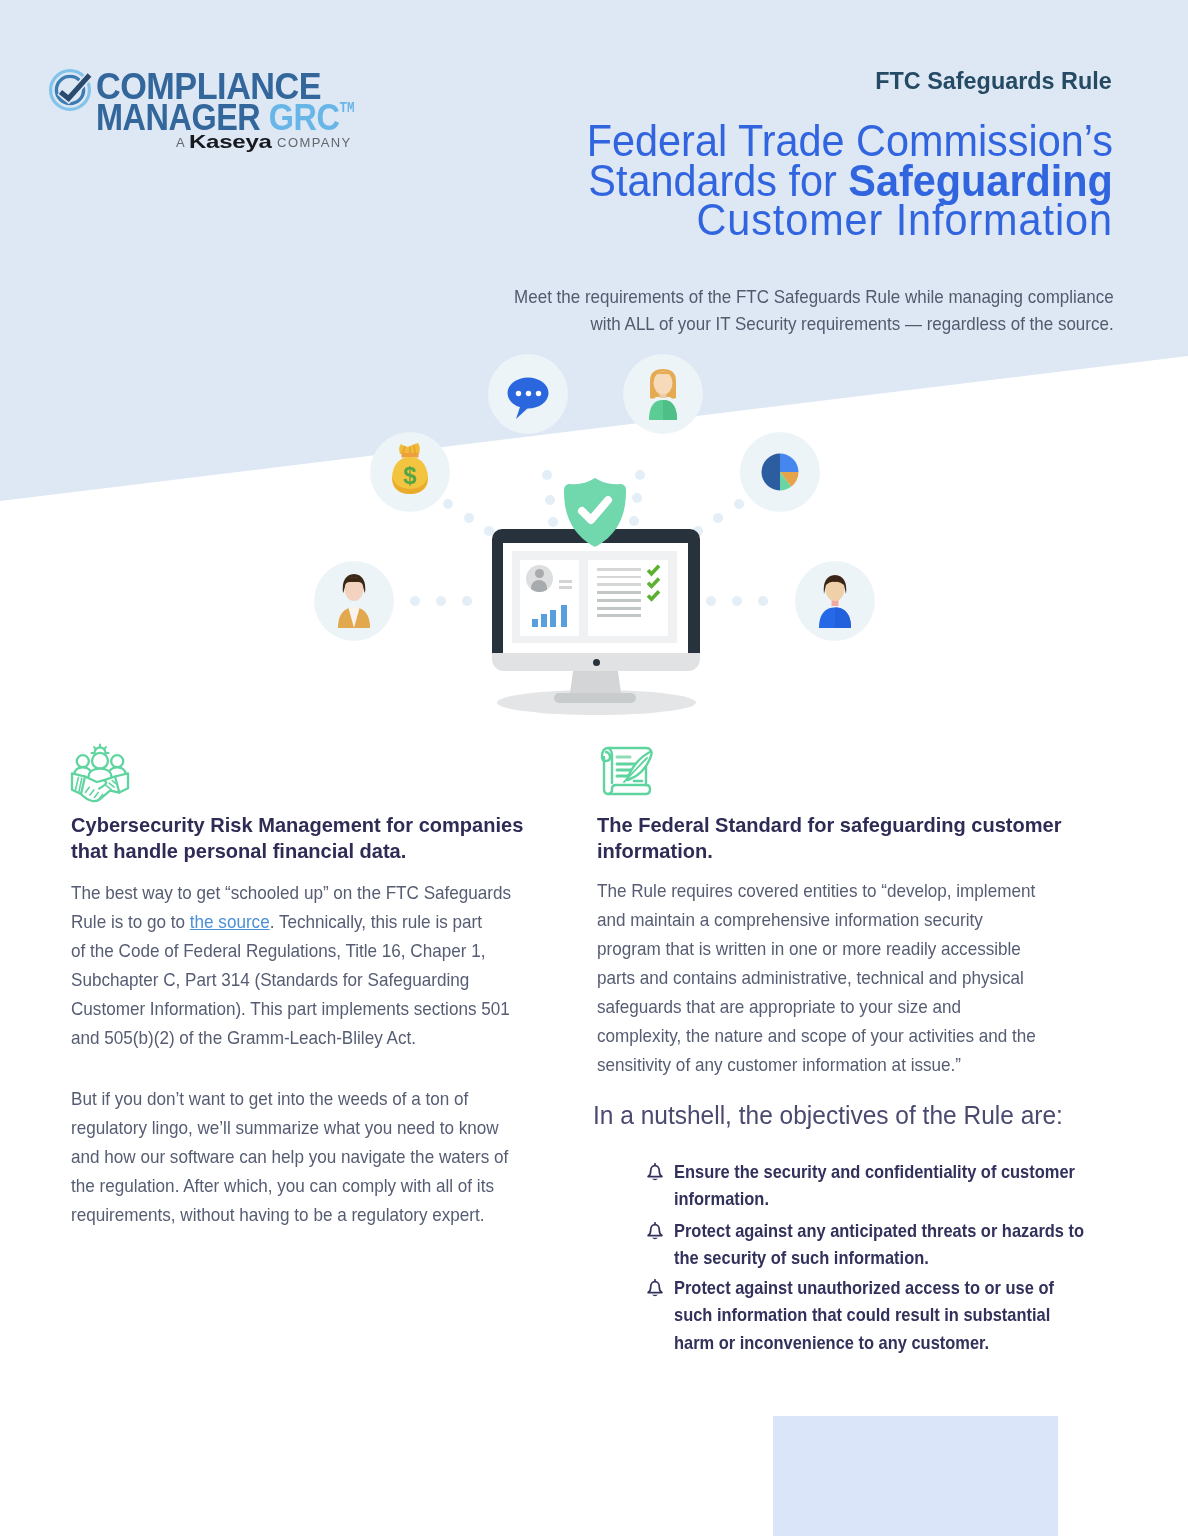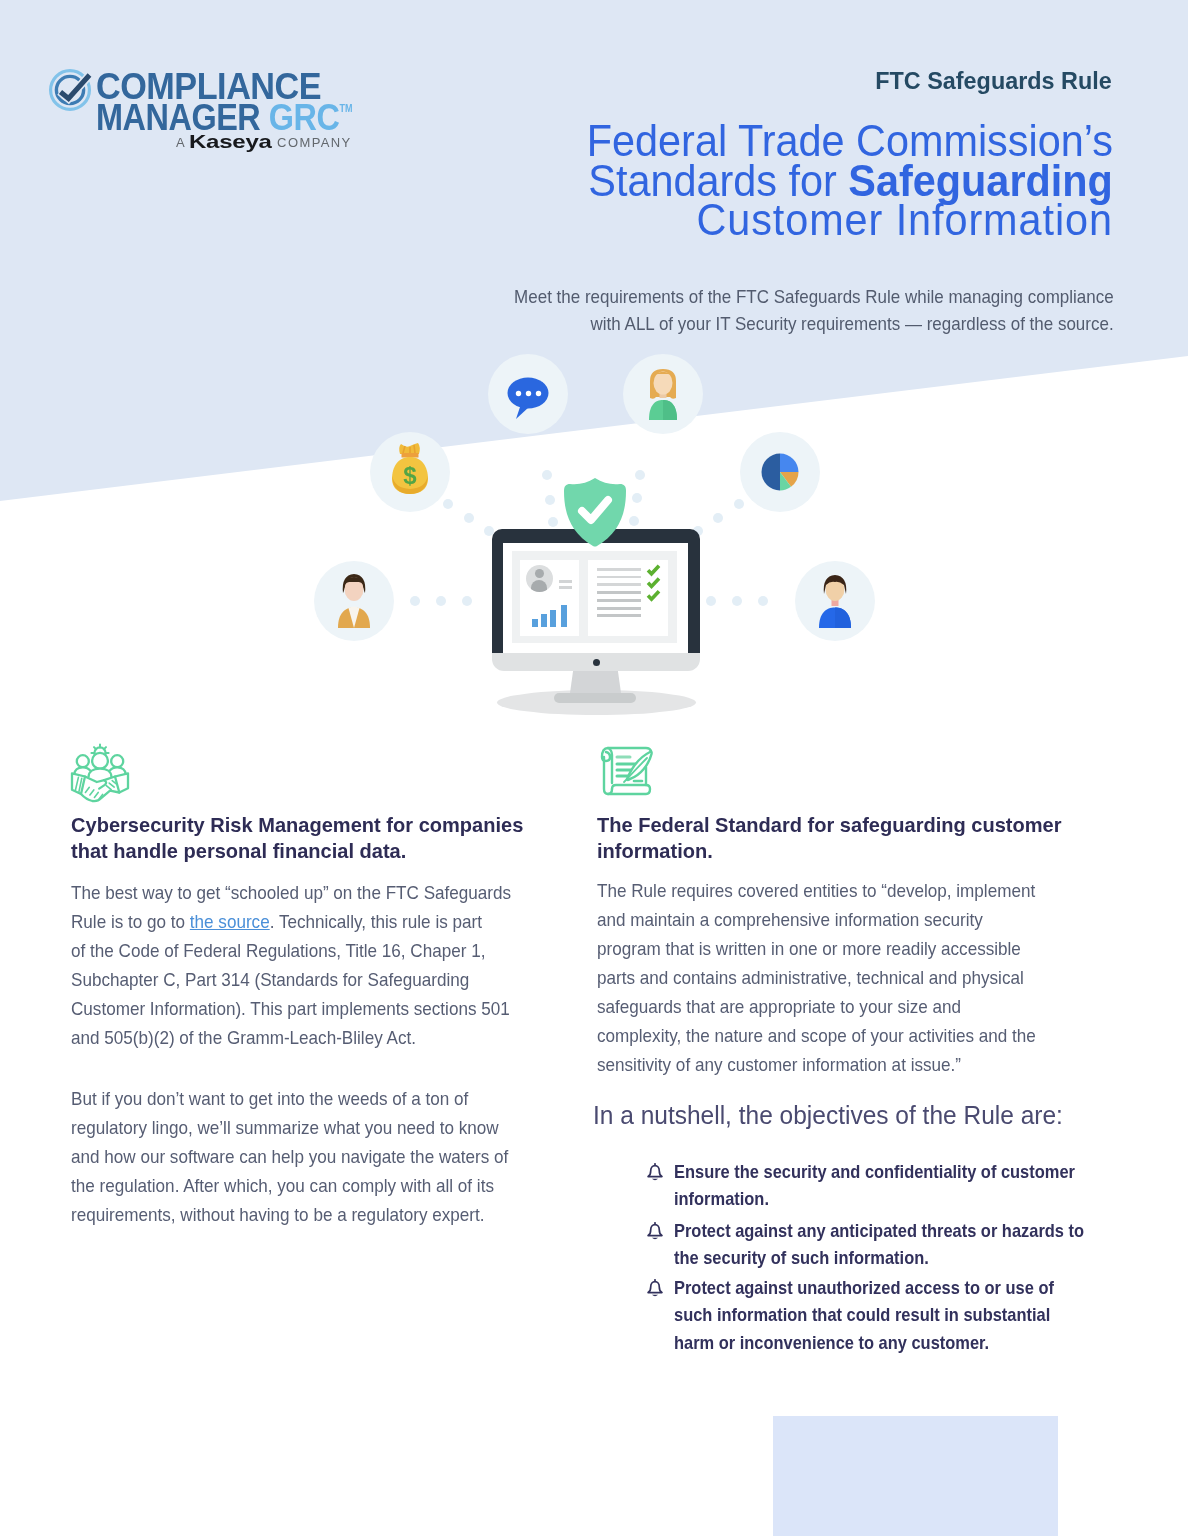--- a/index.html
+++ b/index.html
@@ -26,21 +26,21 @@
 <div class="abs hdr-bg"></div>
 <div class="abs bot-rect"></div>
 
 <svg class="abs" style="left:47px; top:64px;" width="50" height="54" viewBox="0 0 50 54">
   <circle cx="23" cy="26" r="19.4" fill="none" stroke="#82c3ea" stroke-width="3.2"></circle>
   <circle cx="23" cy="26" r="13.6" fill="none" stroke="#3d7cb3" stroke-width="3.4"></circle>
   <polyline points="13,27.5 21.5,34.5 43,10.5" fill="none" stroke="#dee7f4" stroke-width="8.5"></polyline>
   <polyline points="13.5,28 21.5,34.5 42.5,11" fill="none" stroke="#2b4b6e" stroke-width="5"></polyline>
 </svg>
 <div class="abs" style="left:96px; top:69px; font-size:36px; line-height:36px; font-weight:bold; color:#33679c; letter-spacing:-0.5px; transform:scaleX(0.95); transform-origin:left top; white-space:nowrap;">COMPLIANCE</div>
-<div class="abs" style="left:96px; top:100.3px; font-size:36px; line-height:36px; font-weight:bold; color:#33679c; letter-spacing:-0.5px; transform:scaleX(0.9); transform-origin:left top; white-space:nowrap;">MANAGER <span style="color:#68b5e8;">GRC</span><span style="color:#68b5e8; font-size:10px; position:relative; top:-18px; letter-spacing:0;">TM</span></div>
+<div class="abs" style="left:96px; top:100.3px; font-size:36px; line-height:36px; font-weight:bold; color:#33679c; letter-spacing:-0.5px; transform:scaleX(0.9); transform-origin:left top; white-space:nowrap;">MANAGER <span style="color:#68b5e8;">GRC</span><span style="color:#68b5e8; font-size:14px; position:relative; top:-18px; letter-spacing:0;font-family:Liberation Mono, monospace;">TM</span></div>
 <div class="abs" style="left:176px; top:133px; height:17px; font-size:13px; line-height:17px; color:#63686d; white-space:nowrap;"><span style="letter-spacing:0.6px;">A&nbsp;</span><span style="display:inline-block; font-size:18.5px; font-weight:bold; color:#17191c; letter-spacing:-0.2px; transform:scaleX(1.3); transform-origin:left bottom; margin-right:19px; vertical-align:-1px;">Kaseya</span><span style="letter-spacing:1.4px;">&nbsp;COMPANY</span></div>
 
 <div class="abs kicker">FTC Safeguards Rule</div>
 <div class="abs title">Federal Trade Commission’s<br>Standards for <b>Safeguarding</b><br><span style="letter-spacing:1px;">Customer Information</span></div>
 <div class="abs subtitle">Meet the requirements of the FTC Safeguards Rule while managing compliance<br>with ALL of your IT Security requirements — regardless of the source.</div>
 
 <div class="dot" style="left:410px; top:596px;"></div>
 <div class="dot" style="left:436px; top:596px;"></div>
 <div class="dot" style="left:462px; top:596px;"></div>
 <div class="dot" style="left:706px; top:596px;"></div>

